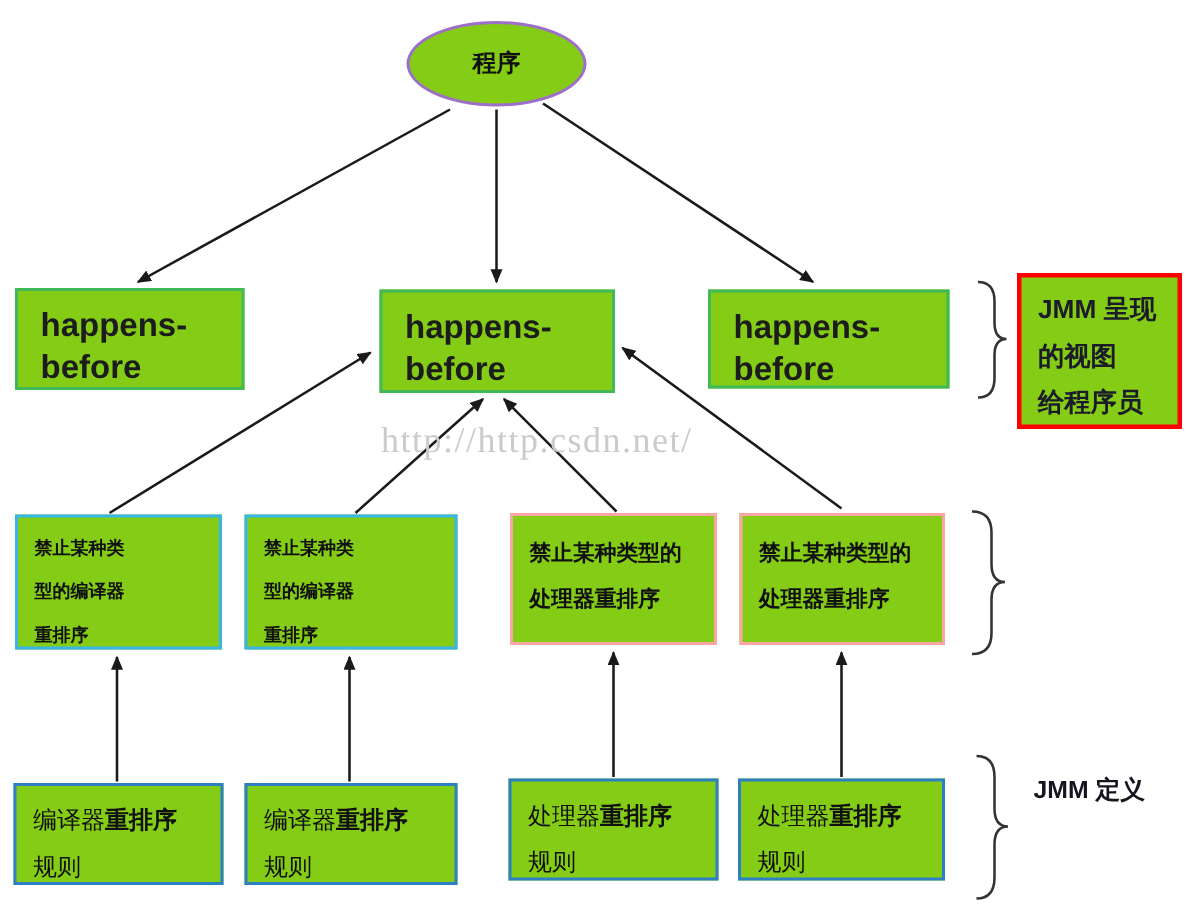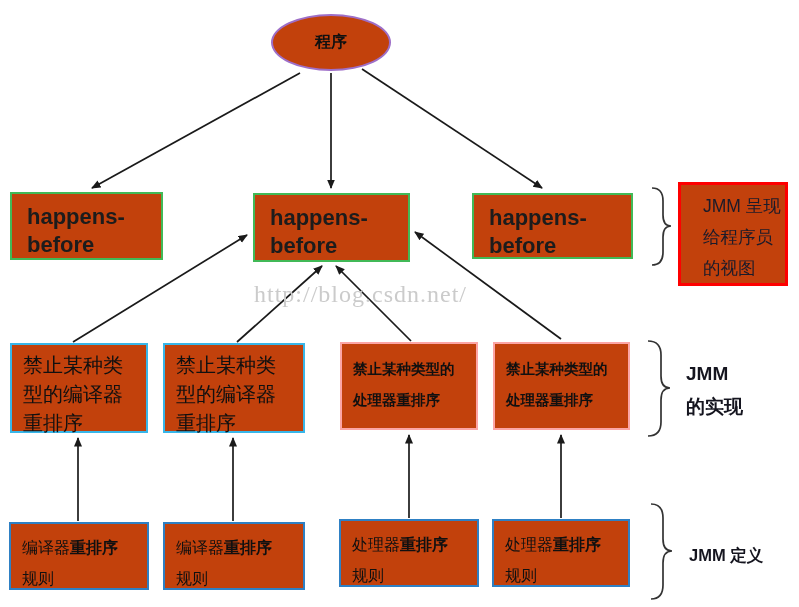--- a/index.html
+++ b/index.html
@@ -1,34 +1,34 @@
 <!DOCTYPE html>
 <html><head>
 <meta charset="utf-8">
 <style>
   html,body{margin:0;padding:0;background:#fff;}
   .canvas{
     position:relative;width:799px;height:607px;background:#fff;overflow:hidden;
     font-family:"Liberation Sans","DejaVu Sans",sans-serif;color:#161616;
   }
   .overlay{position:absolute;left:0;top:0;width:799px;height:607px;pointer-events:none;}
-  .node{position:absolute;box-sizing:border-box;background:#c2410c;}
+  .node{position:absolute;box-sizing:border-box;background:#84cc16;}
   .ellipse{
     left:271px;top:14px;width:120px;height:57px;border:2px solid #9e6fc8;border-radius:50%;
     display:flex;align-items:center;justify-content:center;font-size:16px;font-weight:600;color:#101010;
   }
   .hb{
     border:2px solid #41b957;font-size:22px;font-weight:600;color:#1c1c1c;
     padding:9px 0 0 15px;line-height:28px;
   }
   .hb1{left:10px;top:192px;width:153px;height:68px;}
   .hb2{left:253px;top:193px;width:157px;height:69px;}
   .hb3{left:472px;top:193px;width:161px;height:66px;}
   .cyanbox{
-    border:2px solid #38b6e9;font-size:20px;font-weight:400;color:#101010;
+    border:2px solid #38b6e9;font-size:12px;font-weight:700;color:#101010;
     padding:6px 0 0 11px;line-height:29px;
   }
   .cy1{left:10px;top:343px;width:138px;height:90px;}
   .cy2{left:163px;top:343px;width:142px;height:90px;}
   .orangebox{
     border:2px solid #fca5a5;font-size:14.5px;font-weight:600;color:#101010;
     padding:10px 0 0 11px;line-height:31px;
   }
   .or1{left:340px;top:342px;width:138px;height:88px;}
   .or2{left:493px;top:342px;width:137px;height:88px;}
@@ -36,25 +36,25 @@
     border:2px solid #2e80c4;font-size:16px;color:#101010;
     padding:8px 0 0 11px;line-height:31px;font-weight:500;
   }
   .bl1{left:9px;top:522px;width:140px;height:68px;}
   .bl2{left:163px;top:522px;width:142px;height:68px;}
   .bl3{left:339px;top:519px;width:140px;height:68px;}
   .bl4{left:492px;top:519px;width:138px;height:68px;}
   .bluebox b{font-weight:800;}
   .viewbox{
     left:678px;top:182px;width:110px;height:104px;border:3px solid #fe0000;
-    font-size:17.5px;font-weight:400;color:#1b1b2a;padding:6px 0 0 22px;line-height:31px;
+    font-size:17.5px;font-weight:700;color:#1b1b2a;padding:6px 0 0 11px;line-height:31px;
   }
   .sidelabel{position:absolute;font-weight:700;color:#15151f;}
   .lbl-impl{left:686px;top:357px;font-size:19px;line-height:33px;}
-  .lbl-rules{left:689px;top:512px;font-size:16.5px;line-height:30px;margin-top:28px;}
+  .lbl-rules{left:689px;top:512px;font-size:16.5px;line-height:30px;}
   .watermark{
     position:absolute;left:254px;top:281px;width:320px;
     font-family:"Liberation Serif","DejaVu Serif",serif;
     font-size:24px;color:#cbcbcb;letter-spacing:1px;white-space:nowrap;
   }
 </style>
 </head>
 <body>
 
 <div class="canvas">
@@ -78,43 +78,43 @@
       <line x1="409" y1="518" x2="409" y2="435" marker-end="url(#ah)"></line>
       <line x1="561" y1="518" x2="561" y2="435" marker-end="url(#ah)"></line>
     </g>
     <g stroke="#333" stroke-width="1.7" fill="none">
       <path d="M652,188 Q663,188 663,201 L663,215 Q663,226 671,226 Q663,226 663,237 L663,252 Q663,265 652,265"></path>
       <path d="M648,341 Q661,341 661,355 L661,376 Q661,388 670,388 Q661,388 661,400 L661,422 Q661,436 648,436"></path>
       <path d="M651,504 Q663,504 663,518 L663,539 Q663,551 672,551 Q663,551 663,563 L663,585 Q663,599 651,599"></path>
     </g>
   </svg>
 
-  <div class="watermark">http://blog.csdn.net/</div>
+  <div class="watermark">http://http.csdn.net/</div>
 
   <div class="node ellipse">
     <span>程序</span>
   </div>
 
   <div class="node hb hb1">
     <div>happens-</div>
     <div>before</div>
   </div>
   <div class="node hb hb2">
     <div>happens-</div>
     <div>before</div>
   </div>
   <div class="node hb hb3">
     <div>happens-</div>
     <div>before</div>
   </div>
 
   <div class="node viewbox">
     <div>JMM 呈现</div>
+    <div>的视图</div>
     <div>给程序员</div>
-    <div>的视图</div>
   </div>
 
   <div class="node cyanbox cy1">
     <div>禁止某种类</div>
     <div>型的编译器</div>
     <div>重排序</div>
   </div>
   <div class="node cyanbox cy2">
     <div>禁止某种类</div>
     <div>型的编译器</div>
@@ -122,24 +122,20 @@
   </div>
   <div class="node orangebox or1">
     <div>禁止某种类型的</div>
     <div>处理器重排序</div>
   </div>
   <div class="node orangebox or2">
     <div>禁止某种类型的</div>
     <div>处理器重排序</div>
   </div>
 
-  <div class="sidelabel lbl-impl">
-    <div>JMM</div>
-    <div>的实现</div>
-  </div>
 
   <div class="node bluebox bl1">
     <div><span>编译器</span><b>重排序</b></div>
     <div>规则</div>
   </div>
   <div class="node bluebox bl2">
     <div><span>编译器</span><b>重排序</b></div>
     <div>规则</div>
   </div>
   <div class="node bluebox bl3">

